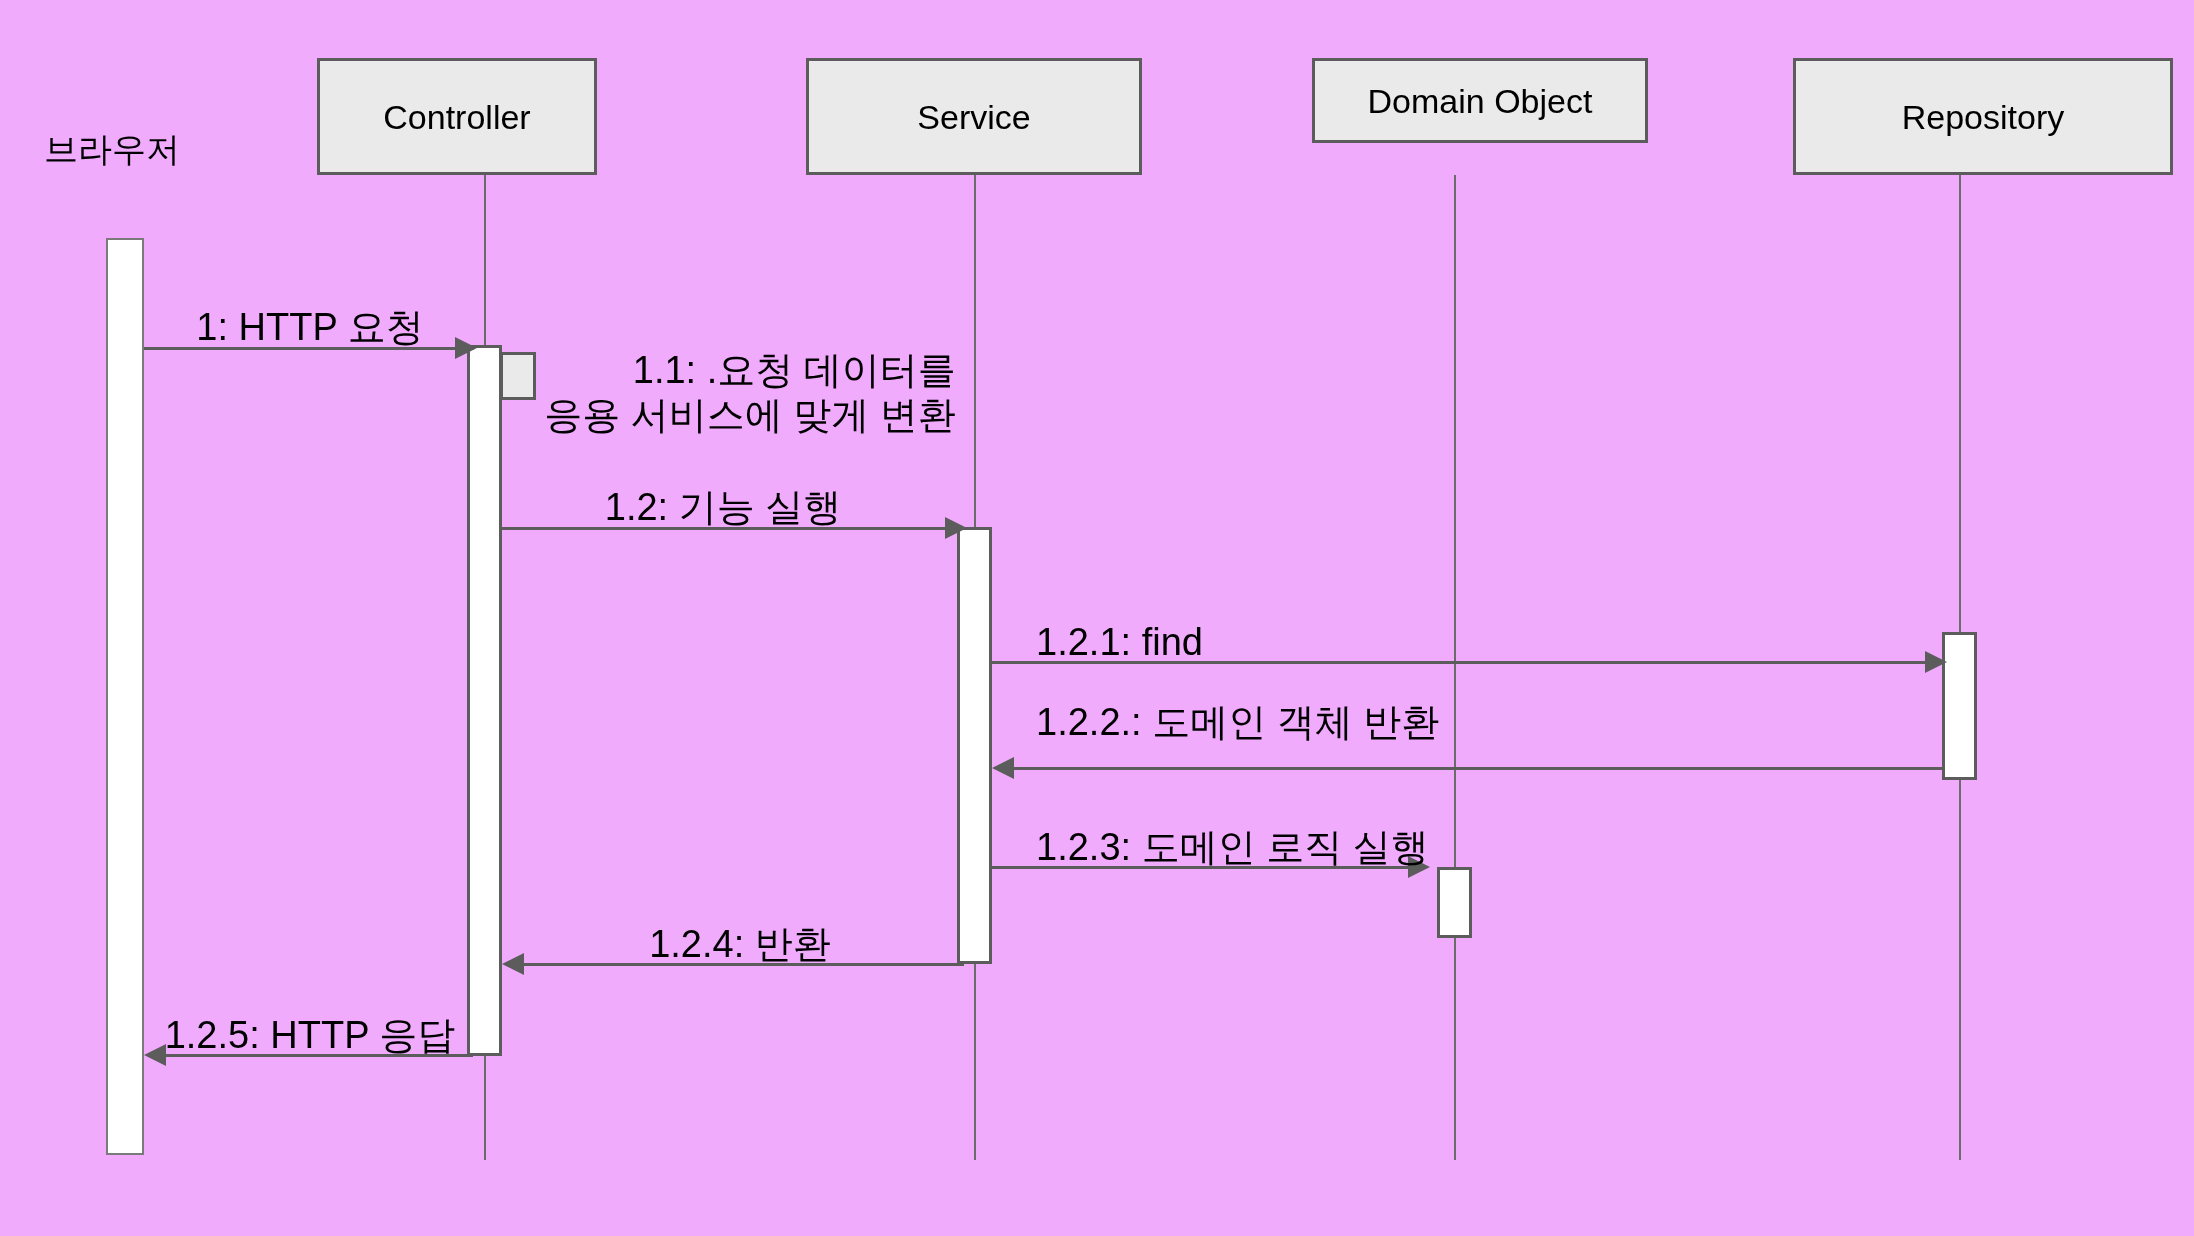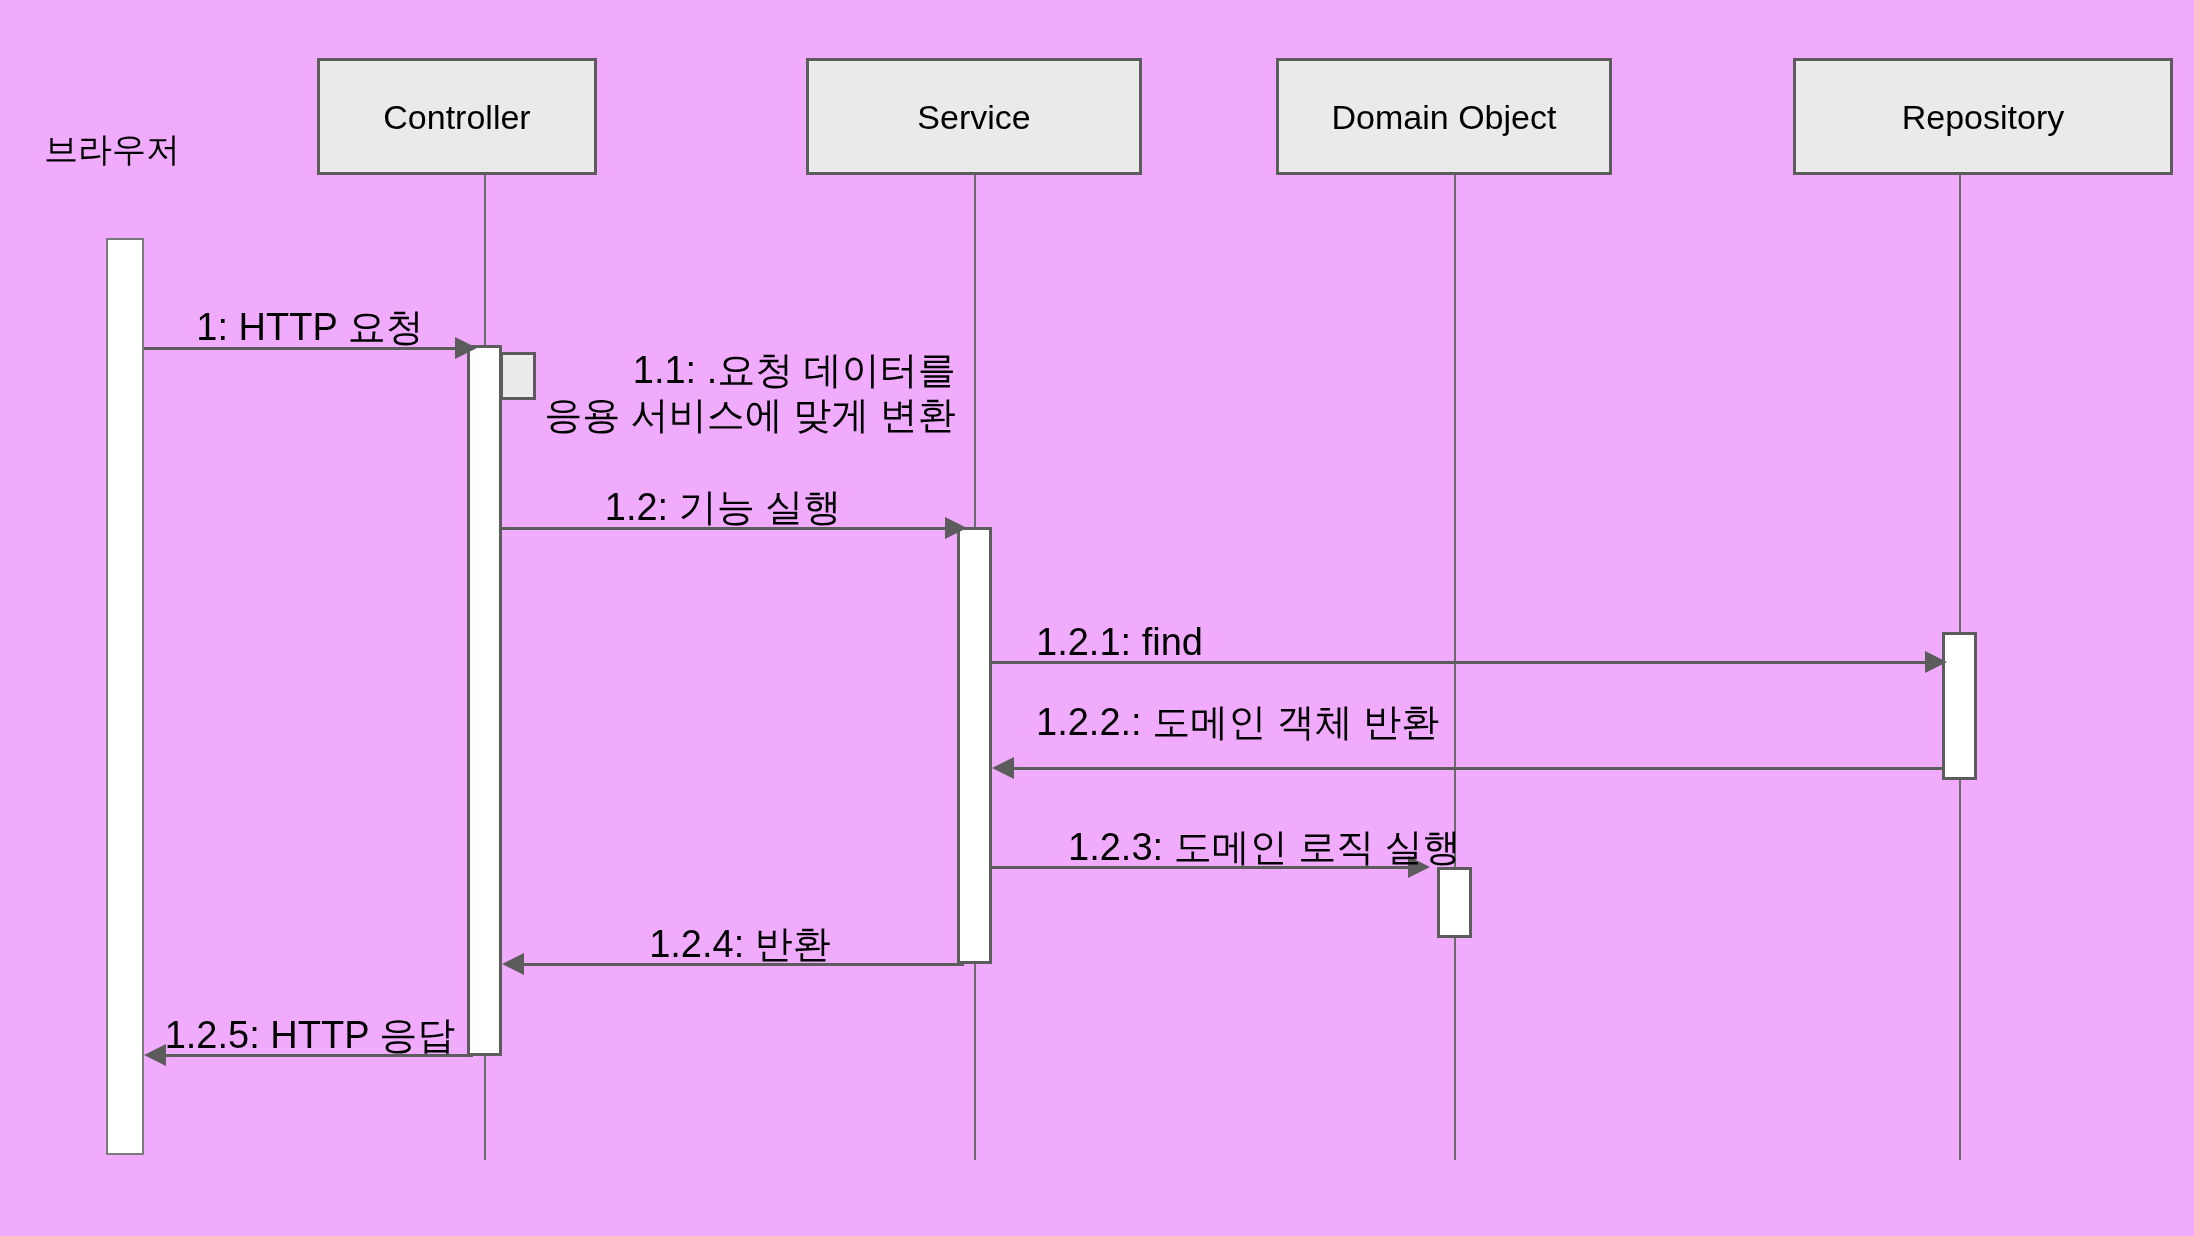--- a/index.html
+++ b/index.html
@@ -114,21 +114,21 @@
   </div>
 
   <div class="participant-box" style="left:317px; top:58px; width:280px; height:117px;">
     <span class="participant-label">Controller</span>
   </div>
 
   <div class="participant-box" style="left:806px; top:58px; width:336px; height:117px;">
     <span class="participant-label">Service</span>
   </div>
 
-  <div class="participant-box" style="left:1276px; top:58px; width:336px; height:117px;">
+  <div class="participant-box" style="left:1312px; top:58px; width:336px; height:85px;">
     <span class="participant-label">Domain Object</span>
   </div>
 
   <div class="participant-box" style="left:1793px; top:58px; width:380px; height:117px;">
     <span class="participant-label">Repository</span>
   </div>
 
   <div class="lifeline" style="left:484px; top:175px; height:985px;"></div>
   <div class="lifeline" style="left:974px; top:175px; height:985px;"></div>
   <div class="lifeline" style="left:1454px; top:175px; height:985px;"></div>
@@ -163,21 +163,21 @@
   <div class="msg-line" style="left:992px; top:661px; width:950px;"></div>
   <div class="arrow-head right" style="left:1925px; top:651px;"></div>
   <div class="msg-label" style="left:1036px; top:620px;">1.2.1: find</div>
 
   <div class="msg-line" style="left:1005px; top:767px; width:937px;"></div>
   <div class="arrow-head left" style="left:992px; top:757px;"></div>
   <div class="msg-label" style="left:1036px; top:700px;">1.2.2.: 도메인 객체 반환</div>
 
   <div class="msg-line" style="left:992px; top:866px; width:432px;"></div>
   <div class="arrow-head right" style="left:1408px; top:856px;"></div>
-  <div class="msg-label" style="left:1036px; top:825px;margin-left:32px;">1.2.3: 도메인 로직 실행</div>
+  <div class="msg-label" style="left:1036px; top:825px;">1.2.3: 도메인 로직 실행</div>
 
   <div class="msg-line" style="left:515px; top:963px; width:449px;"></div>
   <div class="arrow-head left" style="left:502px; top:953px;"></div>
   <div class="msg-label center" style="left:740px; top:922px;">1.2.4: 반환</div>
 
   <div class="msg-line" style="left:157px; top:1054px; width:316px;"></div>
   <div class="arrow-head left" style="left:144px; top:1044px;"></div>
   <div class="msg-label center" style="left:310px; top:1013px;">1.2.5: HTTP 응답</div>
 
 </div>

